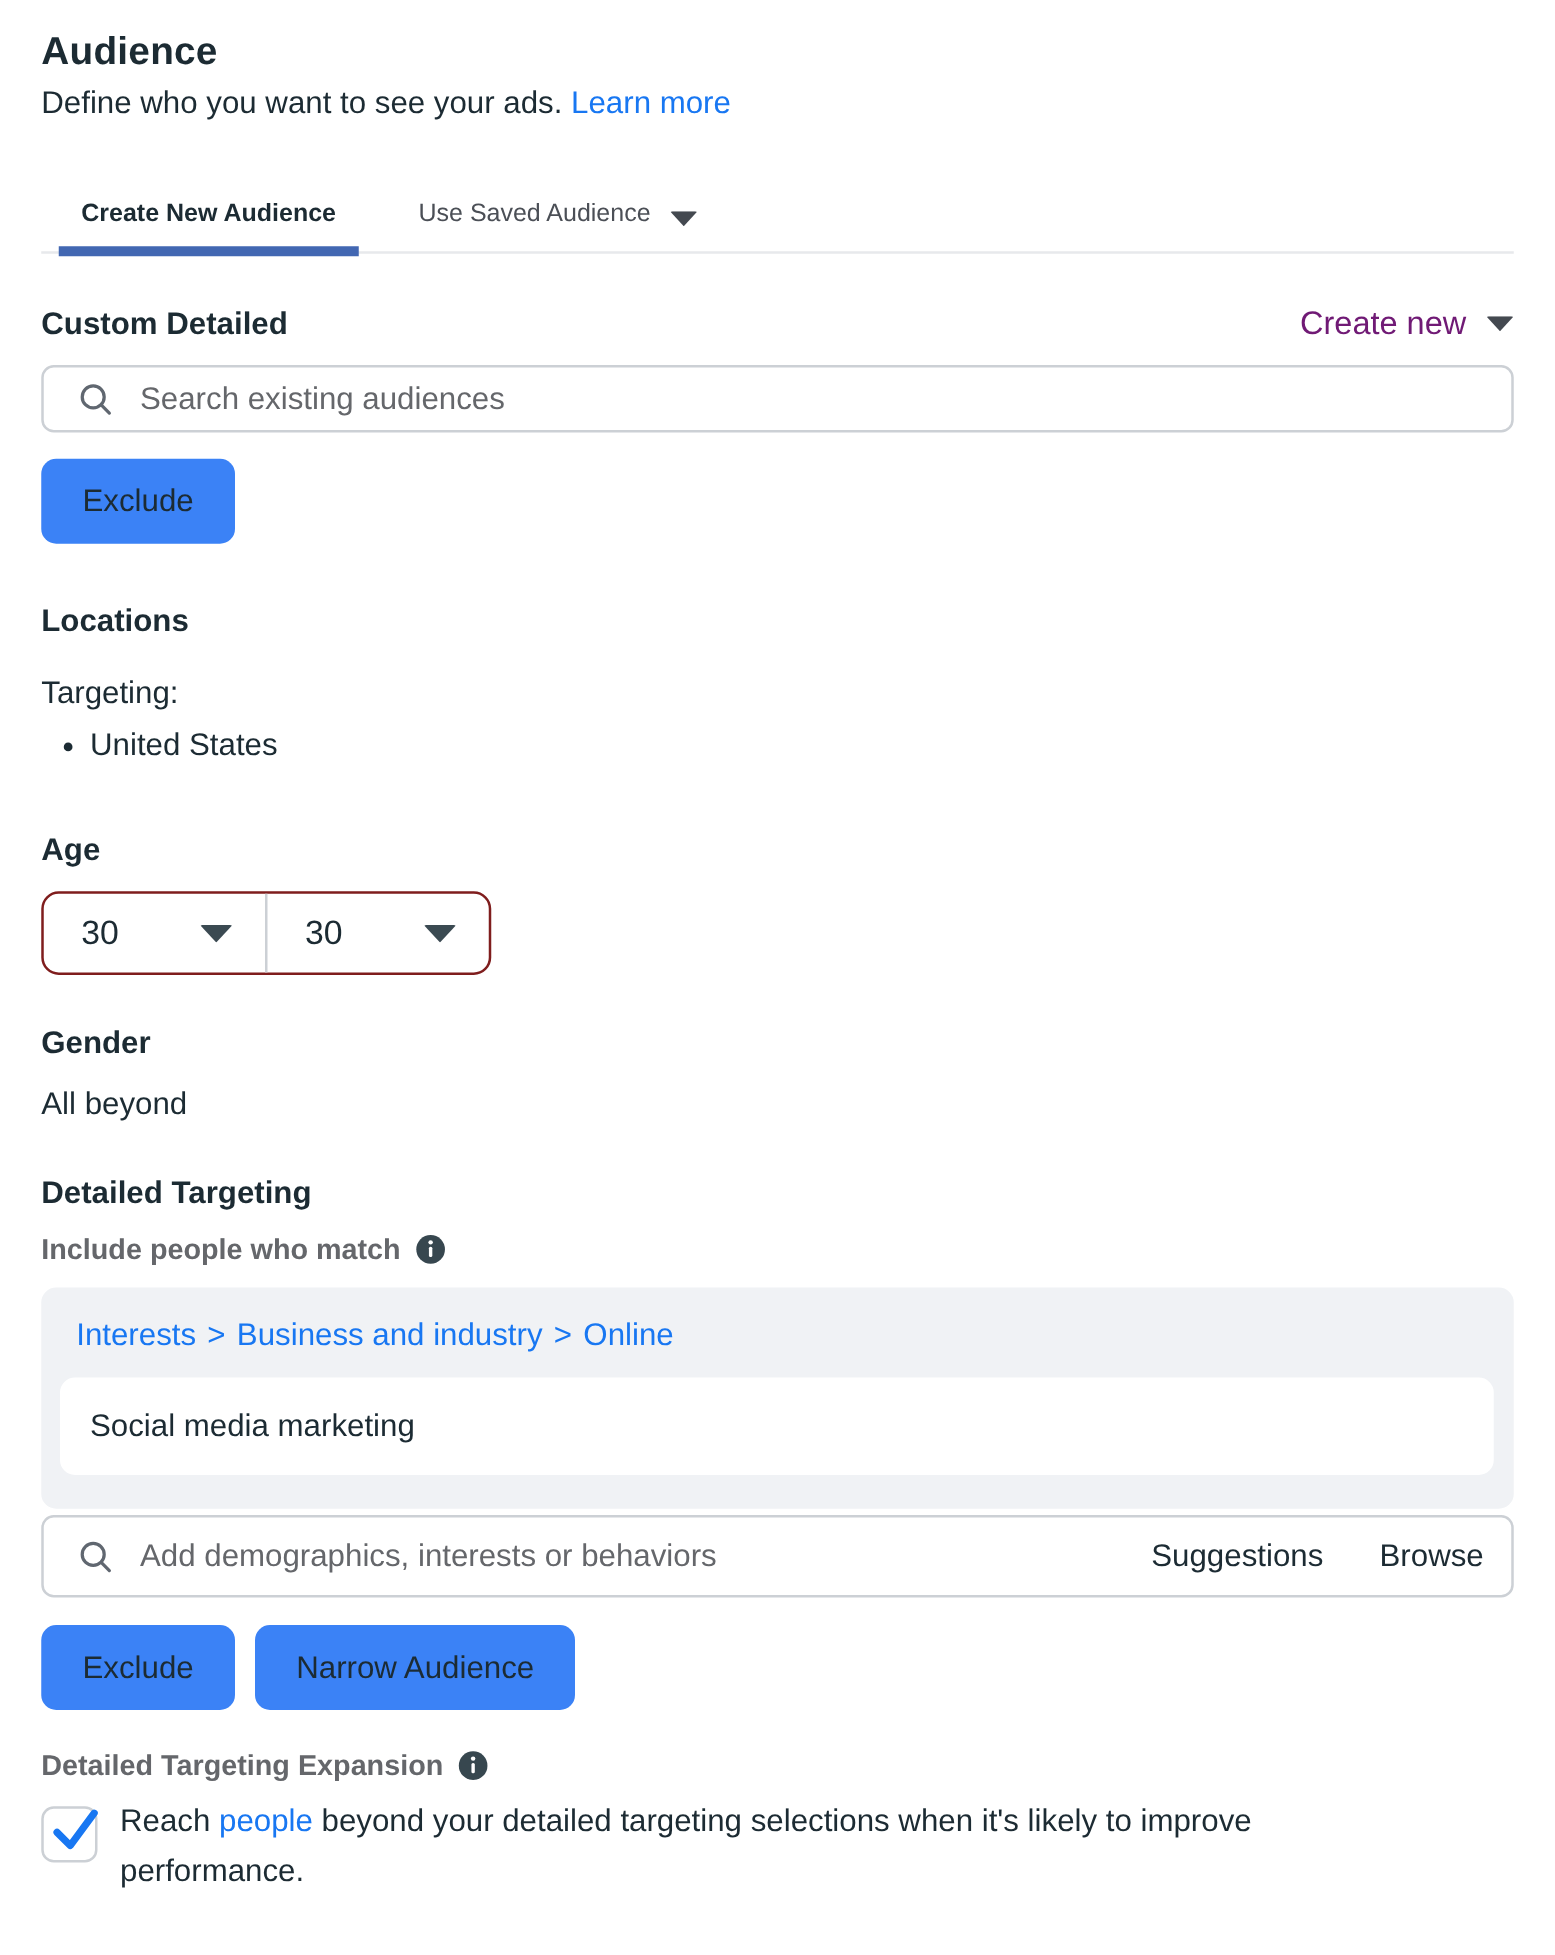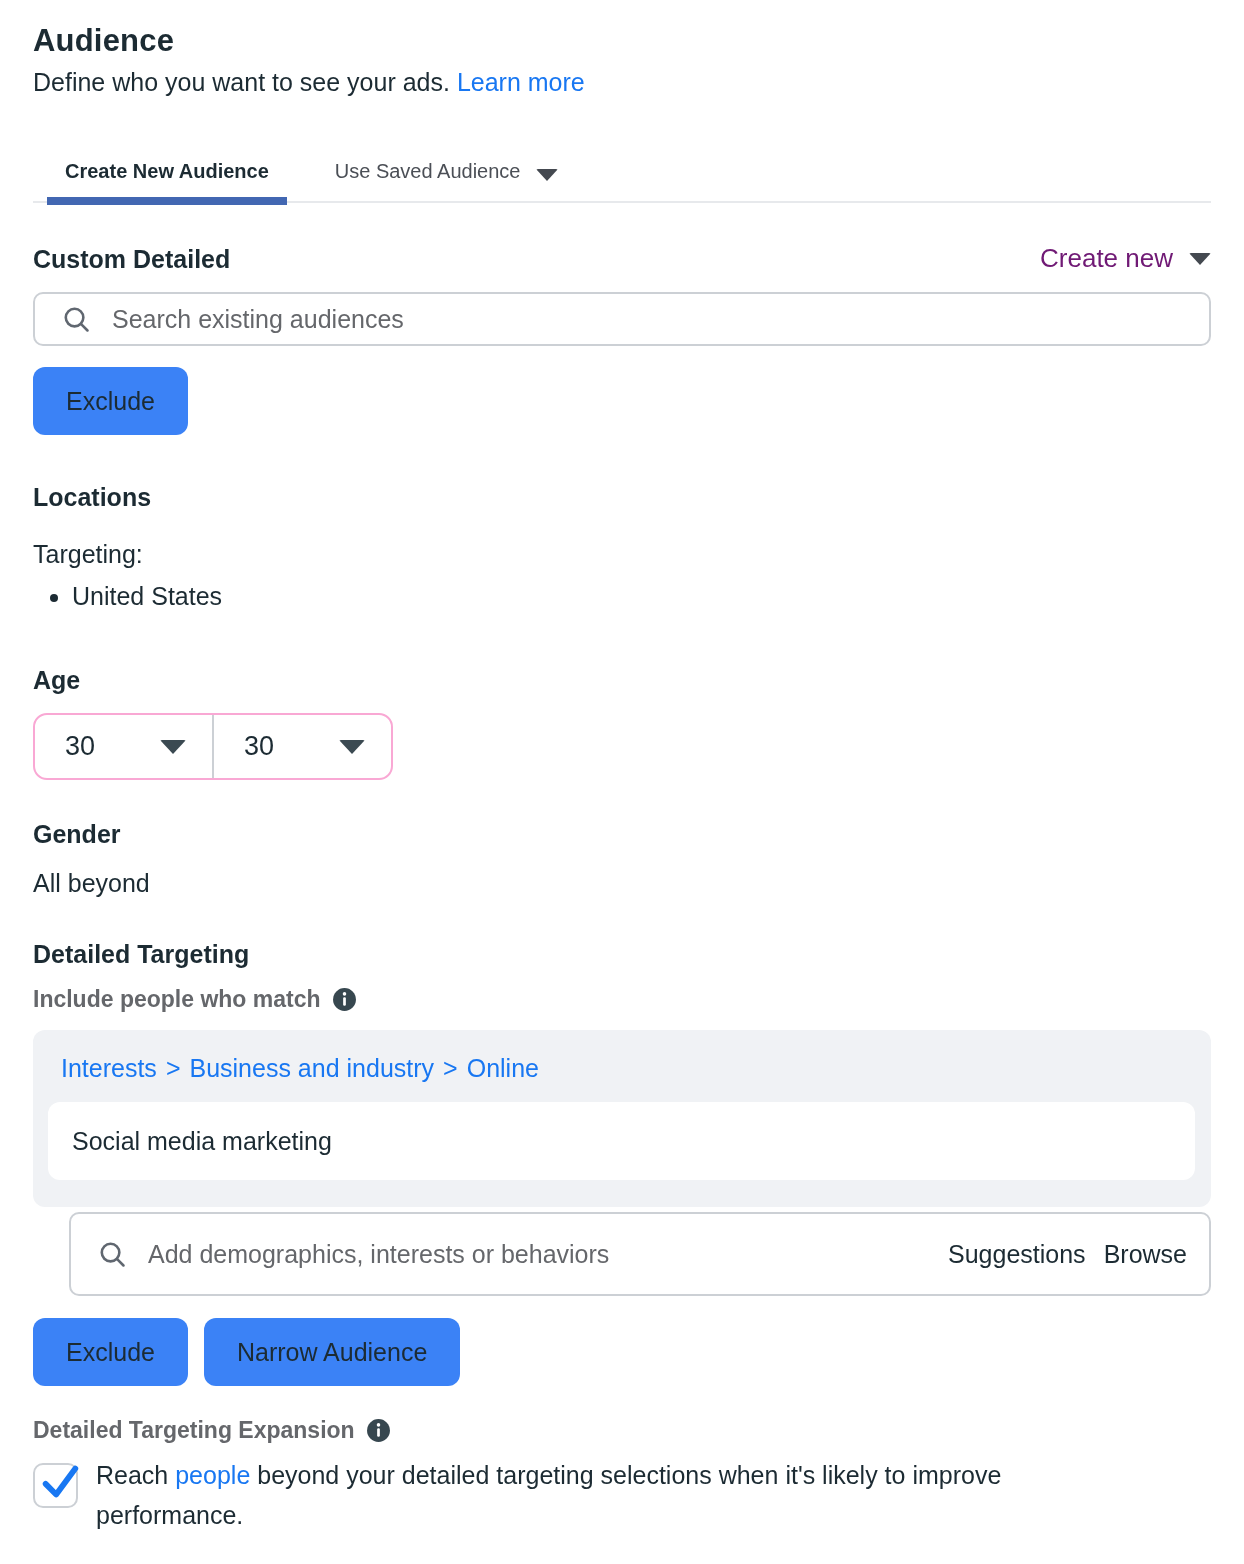--- a/index.html
+++ b/index.html
@@ -51,41 +51,41 @@
   .mt-22 { margin-top: 22px; }
 
   
   .sec-locations { margin-top: 47px; }
   .location-label { margin-top: 27px; }
   .location-list { margin-top: 12px; padding-left: 39px; }
   .location-list li { font-size: 25px; line-height: 30px; }
 
   
   .sec-age { margin-top: 54px; }
-  .age-group { margin-top: 18px; width: 360px; height: 67px; border: 2px solid #f9a8d4; border-radius: 14px; display: flex; background: #fff; }
+  .age-group { margin-top: 18px; width: 360px; height: 67px; border: 2px solid #7f1d1d; border-radius: 14px; display: flex; background: #fff; }
   .age-select { flex: 1; display: flex; align-items: center; justify-content: space-between; padding: 0 26px 0 30px; font-size: 27px; cursor: pointer; }
   .age-select + .age-select { border-left: 2px solid #ccd0d5; }
 
   
   .sec-gender { margin-top: 39px; }
   .gender-value { margin-top: 19px; }
 
   
   .sec-targeting { margin-top: 41px; }
   .sub-label { margin-top: 17px; display: flex; align-items: center; gap: 11px; font-size: 23px; font-weight: bold; color: #65676b; }
   .info-icon { width: 25px; height: 25px; flex: none; }
 
   .include-box { margin-top: 17px; background: #f0f2f5; border-radius: 12px; padding: 25px 16px 27px 15px; }
   .breadcrumb { margin-left: 13px; font-size: 25px; line-height: 27px; color: #1877f2; }
   .breadcrumb a { color: #1877f2; text-decoration: none; cursor: pointer; }
   .crumb-sep { margin: 0 9px; }
   .interest-tag { margin-top: 20px; background: #fff; border-radius: 12px; height: 78px; display: flex; align-items: center; padding: 0 24px; font-size: 25px; color: #1c2b33; }
 
-  .search-box.slim { margin-top: 5px; height: 84px; margin-left: 36px; }
-  .search-actions { display: flex; gap: 18px; margin-left: 24px; flex: none; }
+  .search-box.slim { margin-top: 5px; height: 66px; }
+  .search-actions { display: flex; gap: 45px; margin-left: 24px; flex: none; }
   .search-actions span { font-size: 25px; color: #1c2b33; cursor: pointer; }
 
   
   .sec-expansion { margin-top: 31px; }
   .expansion-row { margin-top: 11px; display: flex; align-items: flex-start; gap: 18px; }
   .checkbox { position: relative; width: 45px; height: 45px; border: 2px solid #ccd0d5; border-radius: 10px; background: #fff; flex: none; margin-top: 8px; cursor: pointer; }
   .checkbox svg { position: absolute; left: 2px; top: -7px; width: 46px; height: 46px; }
   .expansion-text { font-size: 25px; line-height: 40px; max-width: 1040px; }
 </style>
 </head>

